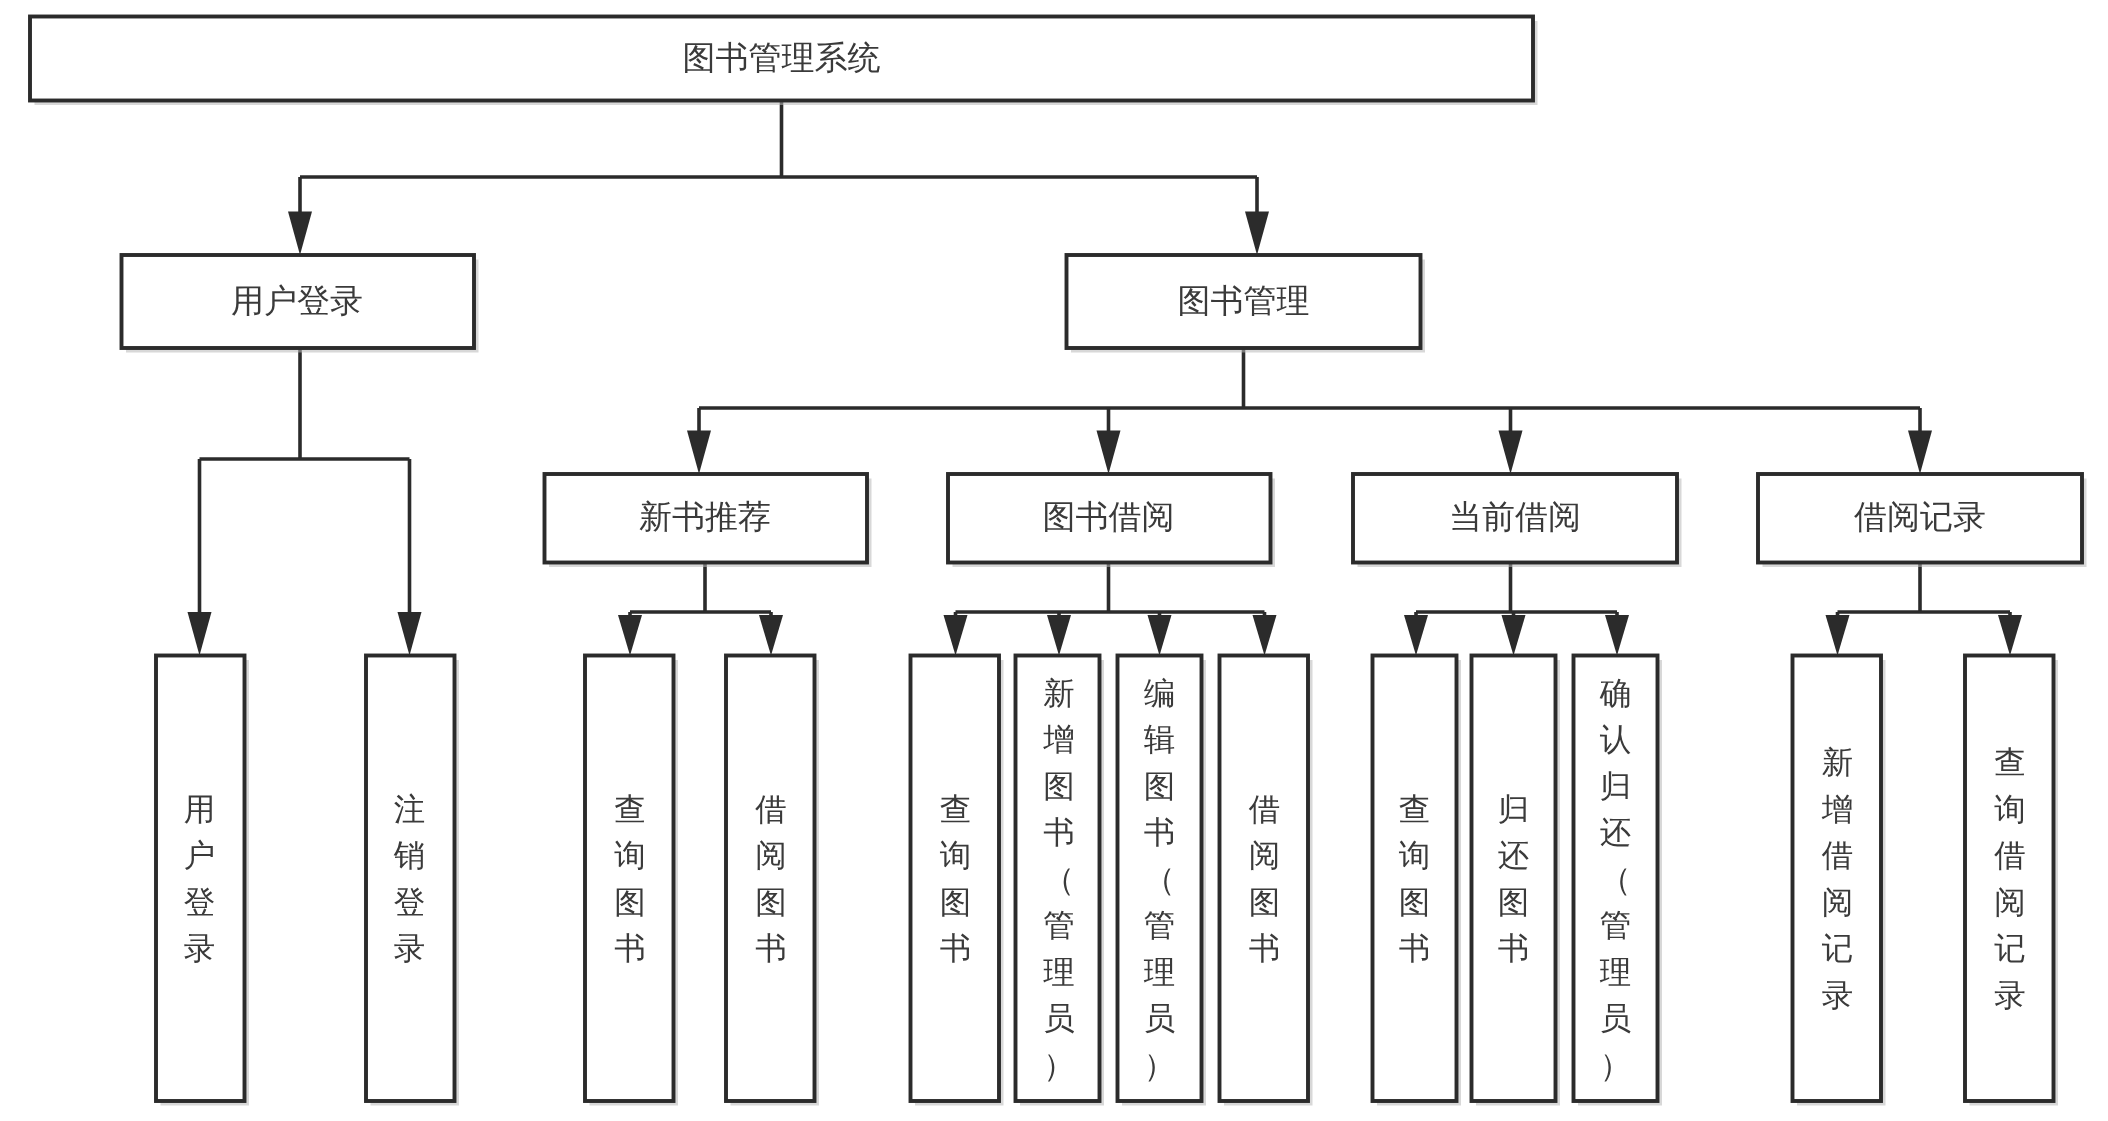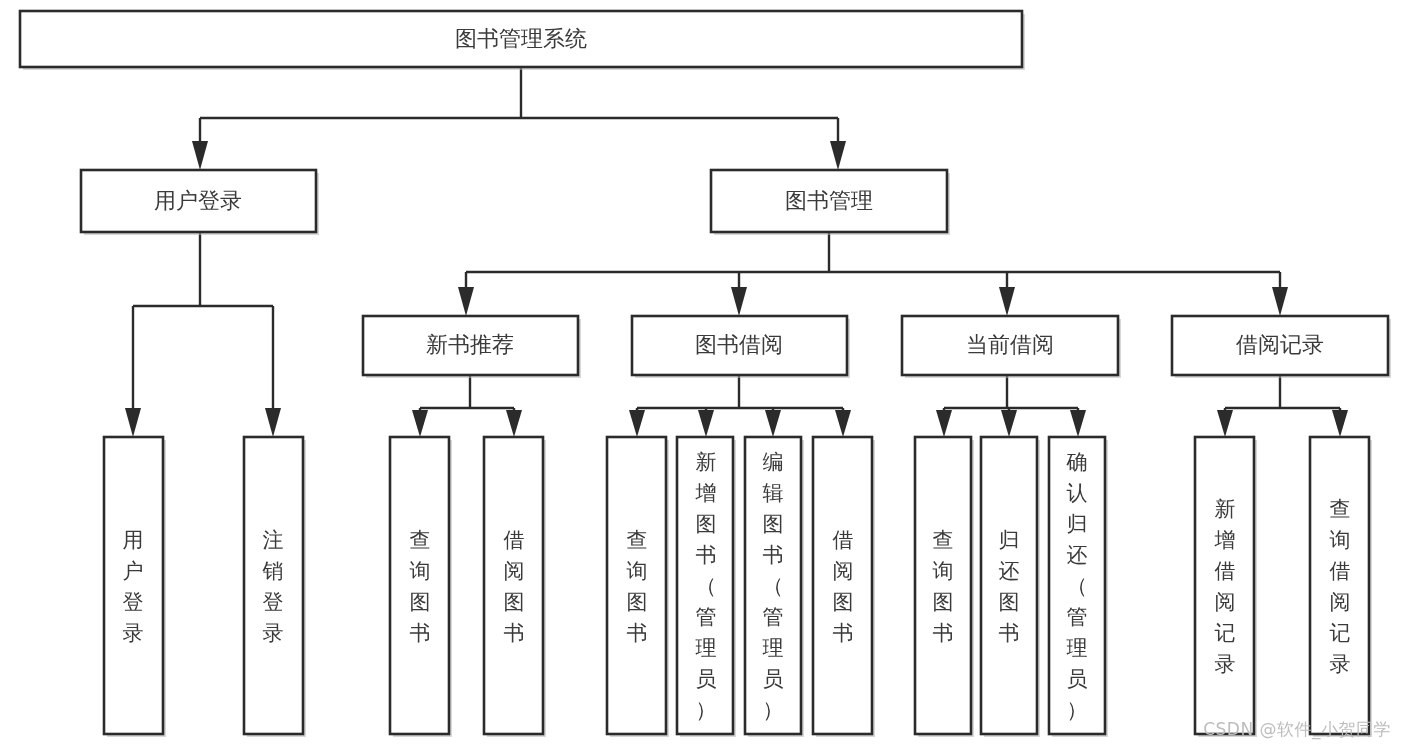--- a/index.html
+++ b/index.html
@@ -259,15 +259,14 @@
       <text class="node-label-vertical" x="1225" y="586"><tspan x="1225" y="515.5">新</tspan><tspan x="1225" y="546.5">增</tspan><tspan x="1225" y="577.5">借</tspan><tspan x="1225" y="608.5">阅</tspan><tspan x="1225" y="639.5">记</tspan><tspan x="1225" y="670.5">录</tspan></text>
     </g>
     <g>
       <rect class="node-box-shadow" x="1313" y="440" width="59" height="297"></rect>
       <rect class="node-box" x="1310" y="437" width="59" height="297"></rect>
       <text class="node-label-vertical" x="1340" y="586"><tspan x="1340" y="515.5">查</tspan><tspan x="1340" y="546.5">询</tspan><tspan x="1340" y="577.5">借</tspan><tspan x="1340" y="608.5">阅</tspan><tspan x="1340" y="639.5">记</tspan><tspan x="1340" y="670.5">录</tspan></text>
     </g>
 
   </svg>
 
-  <div class="watermark">CSDN @软件_小贺同学</div>
 
 </div>
 
 </body></html>

